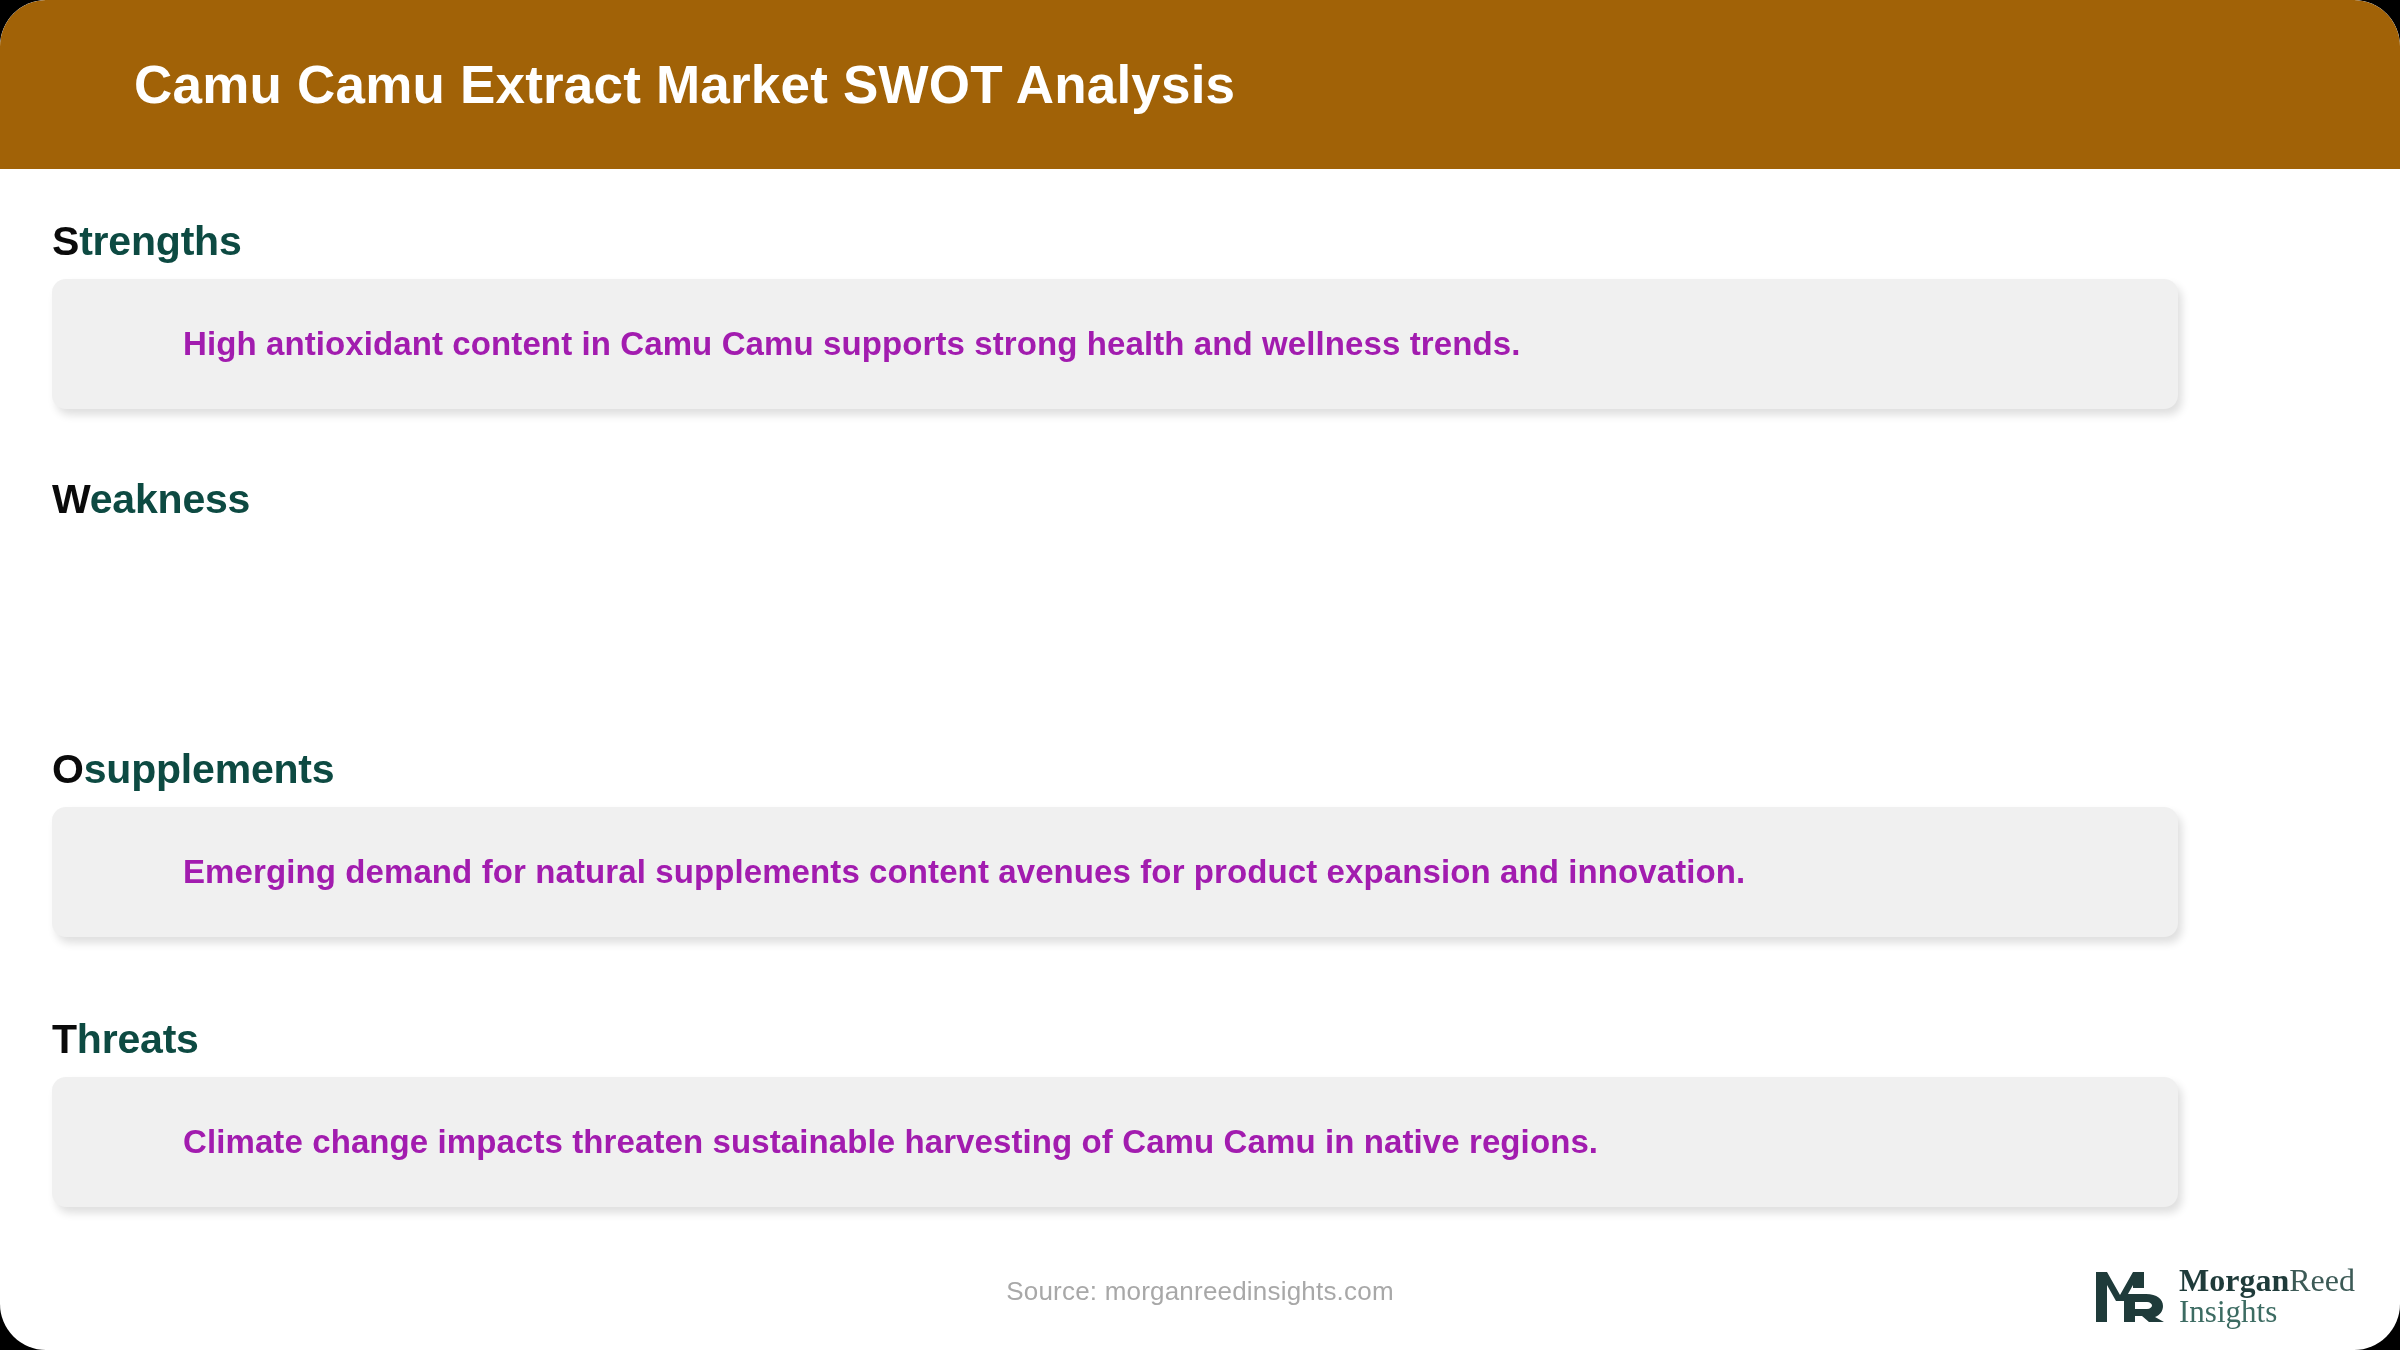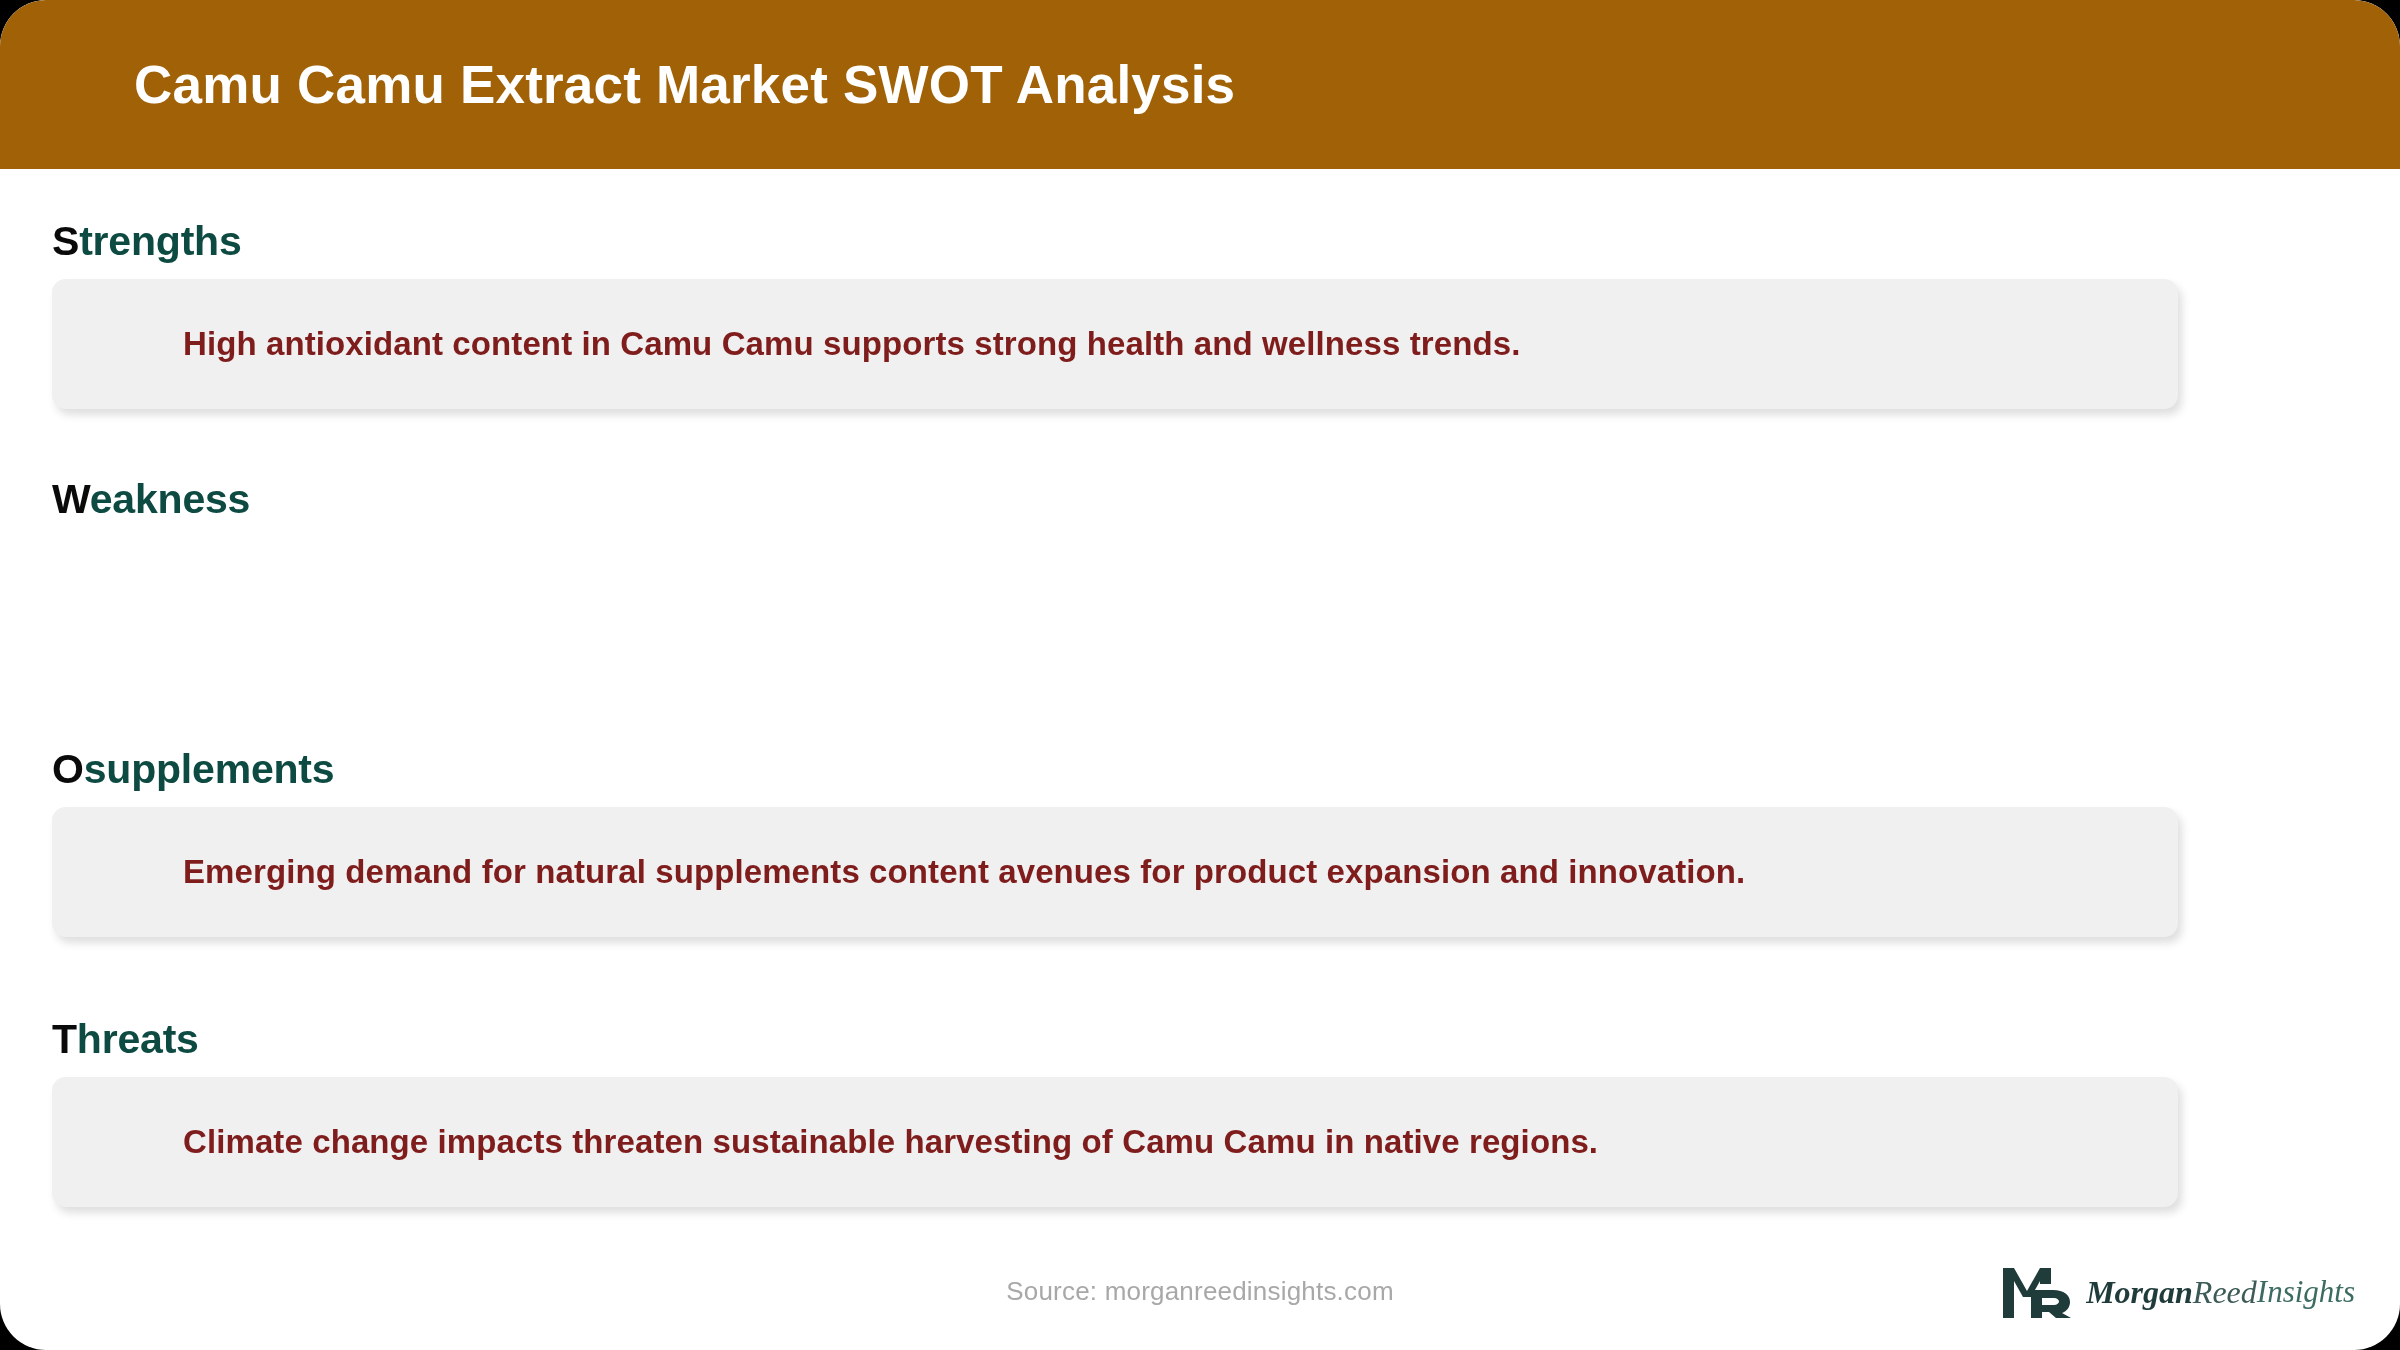--- a/index.html
+++ b/index.html
@@ -89,21 +89,21 @@
     border-radius: 14px;
     box-shadow: 4px 6px 9px rgba(0,0,0,0.13);
     display: flex;
     align-items: center;
     box-sizing: border-box;
     padding: 14px 40px 14px 131px;
   }
   .section-box-text {
     font-size: 33px;
     font-weight: bold;
-    color: #7f1d1d;
+    color: #a21caf;
     line-height: 1.35;
     letter-spacing: 0.1px;
   }
 
   
   .footer {
     position: absolute;
     left: 0;
     top: 1258px;
     width: 2400px;
@@ -127,24 +127,23 @@
     align-items: center;
     gap: 13px;
   }
   .brand-mark {
     width: 72px;
     height: 56px;
     flex: 0 0 auto;
   }
   .brand-words {
     display: flex;
-    flex-direction: row;
+    flex-direction: column;
     justify-content: center;
     line-height: 1.0;
-    font-style: italic;
   }
   .brand-line1 {
     font-family: "Liberation Serif", serif;
     font-size: 32px;
     color: #1F3B3A;
     white-space: nowrap;
   }
   .brand-line1 .brand-morgan { font-weight: bold; }
   .brand-line1 .brand-reed { font-weight: normal; color: #3C5A56; }
   .brand-line2 {

